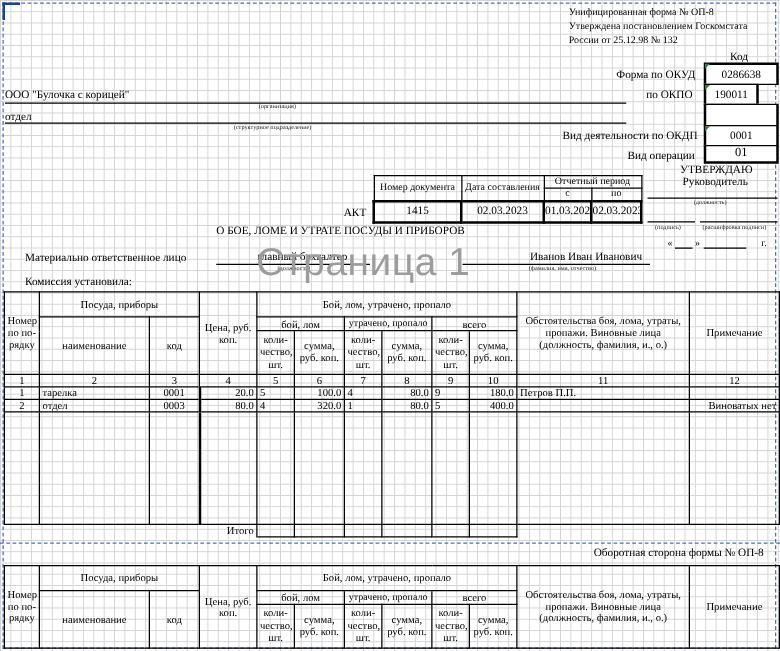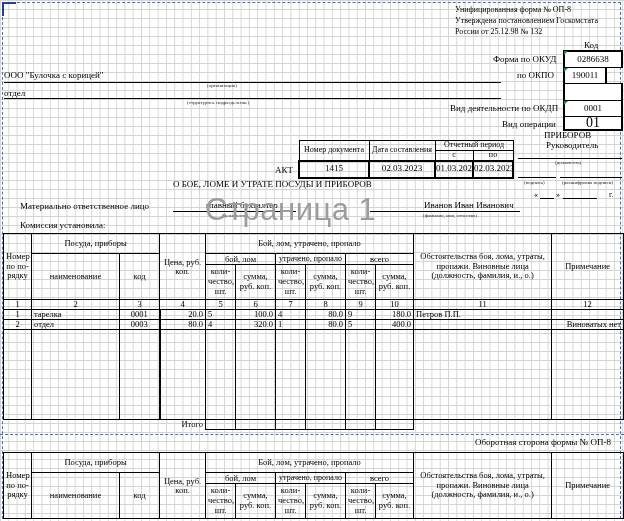--- a/index.html
+++ b/index.html
@@ -46,39 +46,39 @@
   <div class="cell" style="left:0;top:0;width:100%;height:100%;font-size:9px;">0286638</div>
 </div>
 <div class="box" style="left:563px;top:67px;width:44px;height:17px;border-width:1px 2px 1px 2px;">
   <div class="cell" style="left:0;top:0;width:100%;height:100%;font-size:9px;">190011</div>
 </div>
 <div class="box" style="left:563px;top:83px;width:60px;height:18px;border-width:1px 2px 1px 2px;"></div>
 <div class="box" style="left:563px;top:100px;width:60px;height:17px;border-width:1px 2px 1px 2px;">
   <div class="cell" style="left:0;top:0;width:100%;height:100%;font-size:9px;">0001</div>
 </div>
 <div class="box" style="left:563px;top:116px;width:60px;height:15px;border-width:1px 2px 2px 2px;">
-  <div class="cell" style="left:0;top:0;width:100%;height:100%;font-size:14px;">01</div>
+  <div class="cell" style="left:0;top:0;width:100%;height:100%;font-size:10px;">01</div>
 </div>
 <div class="green-tri" style="left:564px;top:51px;"></div>
 <div class="green-tri" style="left:564px;top:68px;"></div>
 <div class="green-tri" style="left:564px;top:101px;"></div>
 
 <div class="t s9" style="left:493px;top:55px;">Форма по ОКУД</div>
 <div class="t s9" style="left:517px;top:71px;">по ОКПО</div>
 <div class="t s9" style="left:450px;top:104px;">Вид деятельности по ОКДП</div>
 <div class="t s9" style="left:502px;top:120px;">Вид операции</div>
 
 <div class="t s9" style="left:4px;top:71px;">ООО "Булочка с корицей"</div>
 <div class="hline" style="left:4px;top:82px;width:497px;"></div>
 <div class="t s5" style="left:207px;top:83px;">(организация)</div>
 <div class="t s9" style="left:4px;top:89px;">отдел</div>
 <div class="hline" style="left:4px;top:98px;width:497px;"></div>
 <div class="t s5" style="left:187px;top:100px;">(структурное подразделение)</div>
 
-<div class="t s9" style="left:544px;top:131px;">ПРИБОРОВ</div>
+<div class="t s9" style="left:544px;top:131px;">УТВЕРЖДАЮ</div>
 <div class="t s9" style="left:546px;top:141px;">Руководитель</div>
 <div class="hline" style="left:518px;top:158px;width:104px;"></div>
 <div class="t s5" style="left:555px;top:160px;">(должность)</div>
 <div class="hline" style="left:518px;top:177px;width:38px;"></div>
 <div class="hline" style="left:560px;top:177px;width:62px;"></div>
 <div class="t s5" style="left:524px;top:180px;">(подпись)</div>
 <div class="t s5" style="left:562px;top:180px;">(расшифровка подписи)</div>
 <div class="t s8" style="left:534px;top:191px;">«</div>
 <div class="hline" style="left:540px;top:198px;width:14px;"></div>
 <div class="t s8" style="left:556px;top:191px;">»</div>

